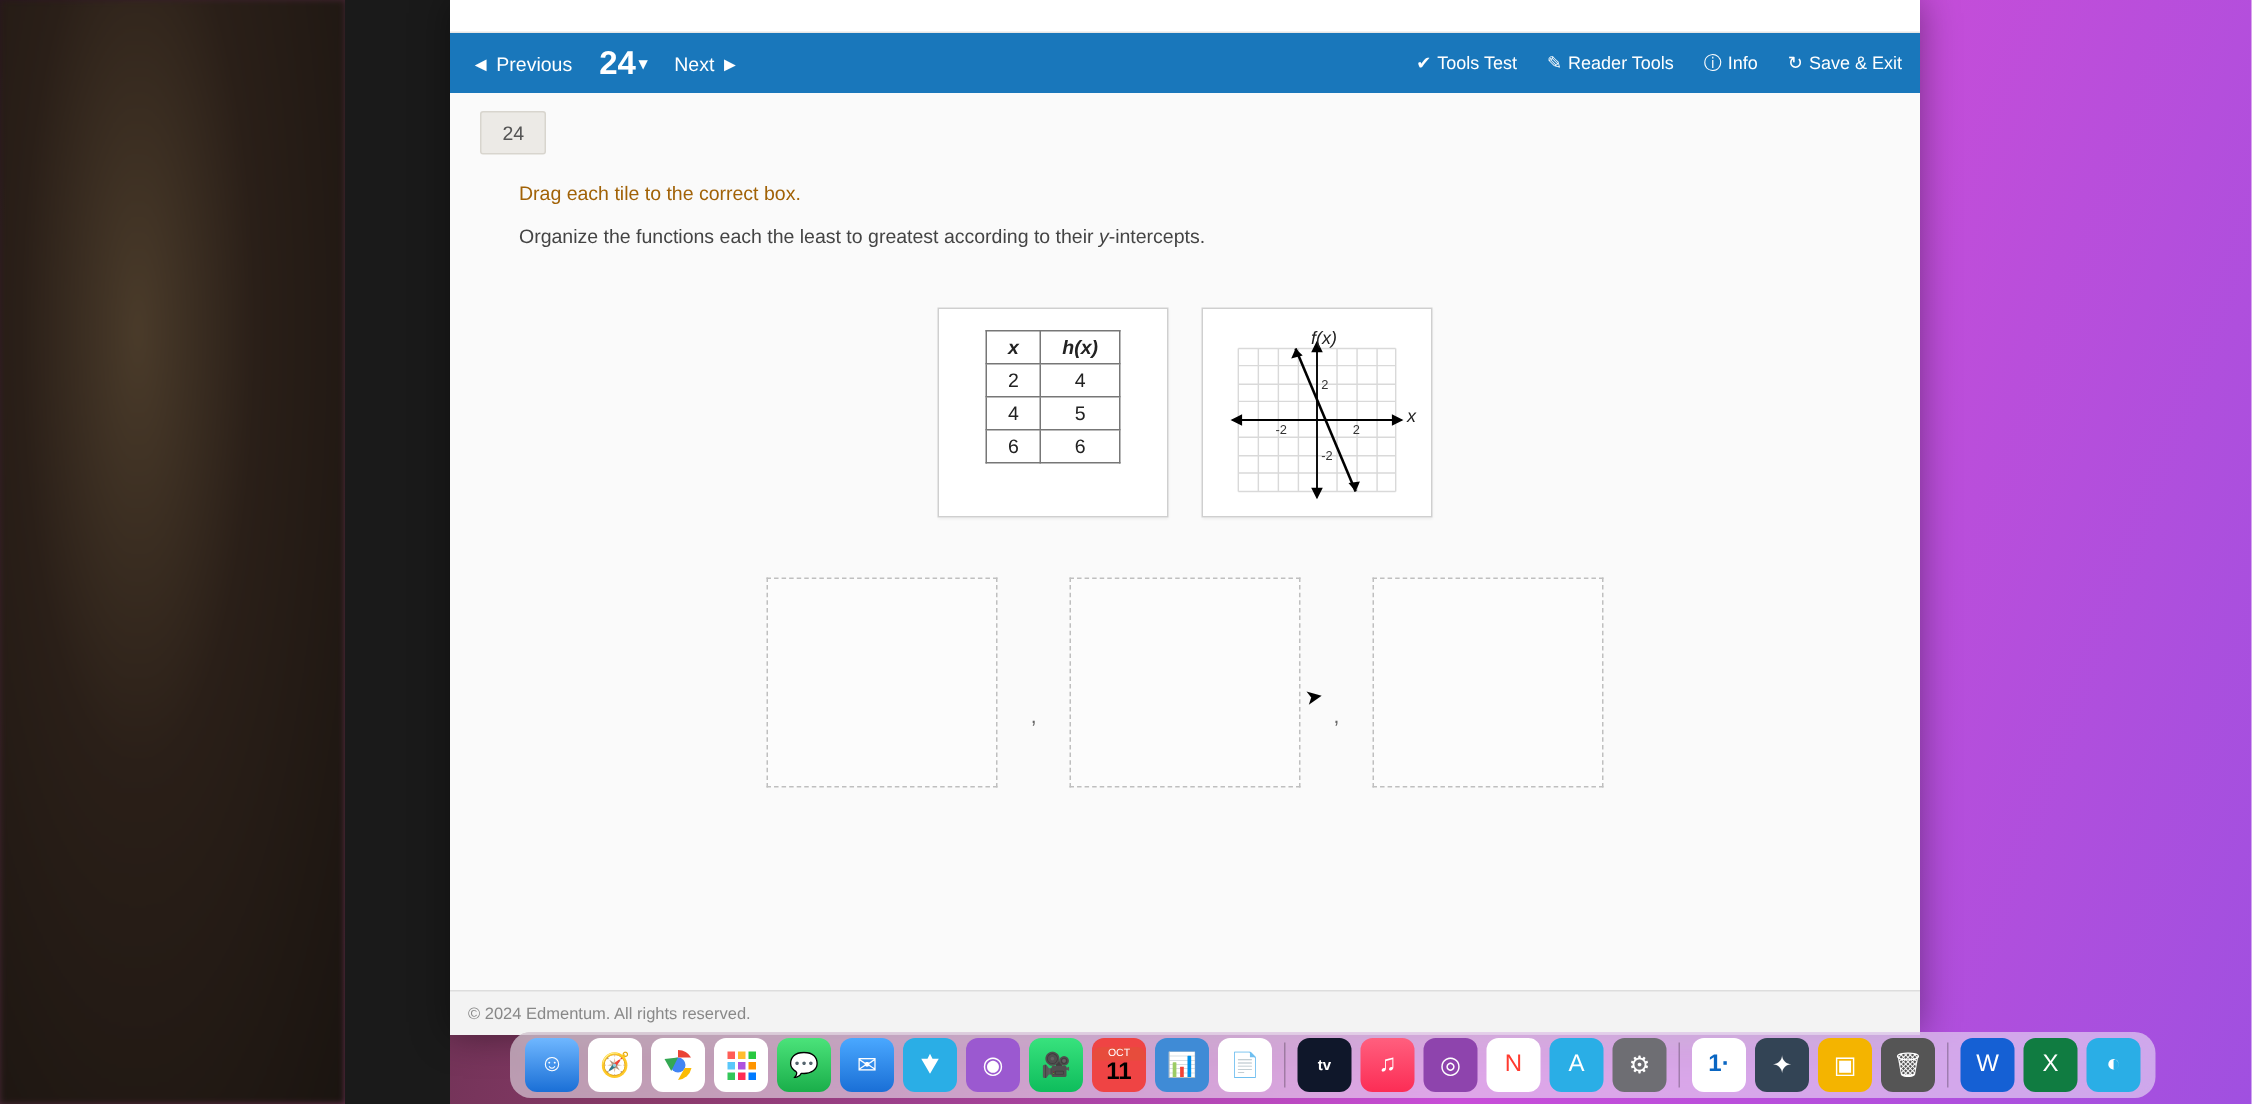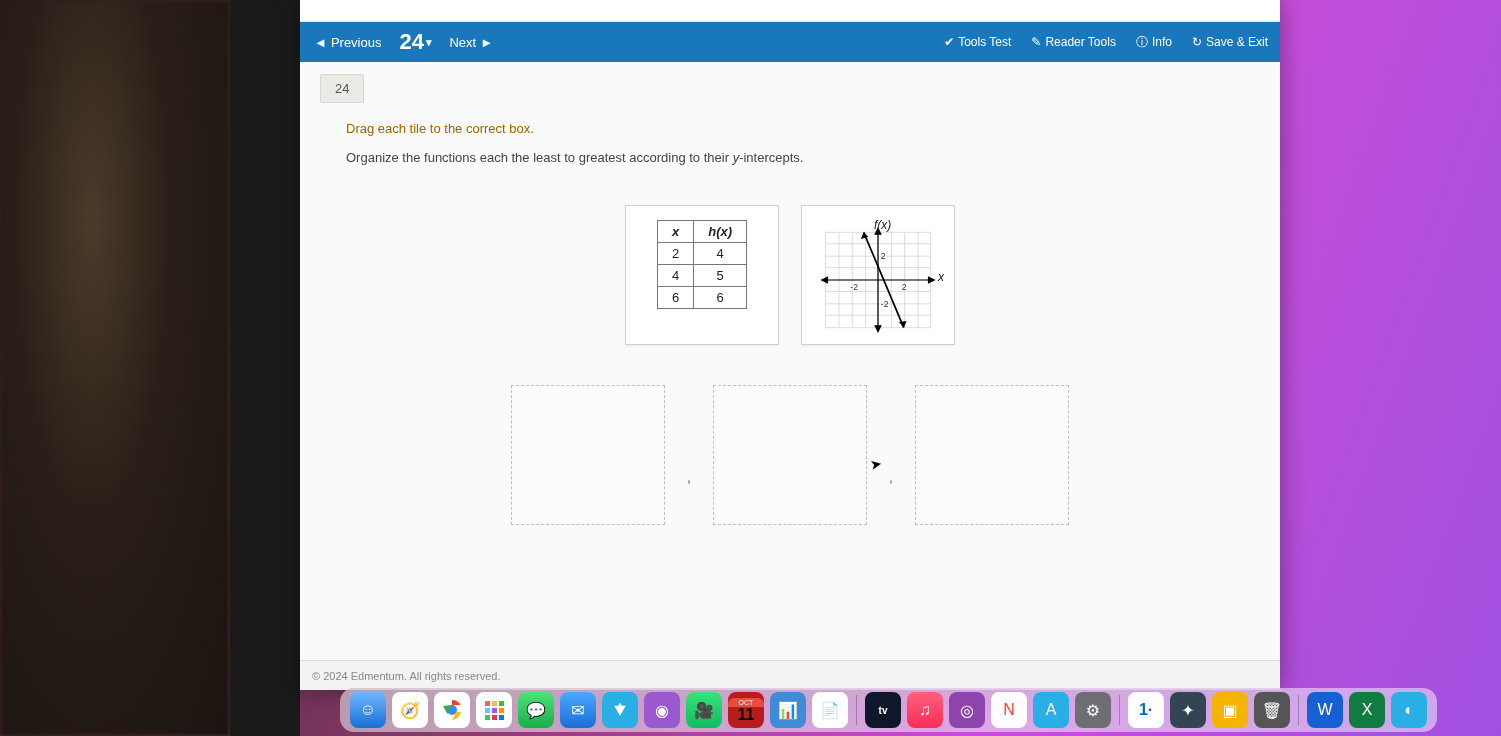--- a/index.html
+++ b/index.html
@@ -266,21 +266,21 @@
   </div>
   <div class="app" style="background:linear-gradient(#4be37a,#1aae4a)">💬</div>
   <div class="app" style="background:linear-gradient(#4aa8ff,#1a6fd6)">✉</div>
   <div class="app" style="background:#2aaee6">
     <svg width="20" height="20" viewBox="0 0 24 24" fill="#fff">
         <path d="M12 3l2 4h5l-7 12-7-12h5z"></path>
       </svg>
   </div>
   <div class="app" style="background:#9b59d0">◉</div>
   <div class="app" style="background:linear-gradient(#38e27d,#0ebd5c)">🎥</div>
-  <div class="app" style="background:#b91c1c;color:#e33;flex-direction:column;font-size:8px;line-height:1">
+  <div class="app" style="background:#ef4444;color:#e33;flex-direction:column;font-size:8px;line-height:1">
     <span style="background:#e74c3c;color:#fff;width:100%;text-align:center;border-radius:6px 6px 0 0;font-size:7px;padding:1px 0">OCT</span>
     <span style="color:#000;font-size:16px;font-weight:bold">11</span>
   </div>
   <div class="app" style="background:#3f8bd6">📊</div>
   <div class="app" style="background:#fff;color:#3a76d6">📄</div>
   <div class="sep"></div>
   <div class="app" style="background:#0f172a;color:#fff;font-size:10px;font-weight:bold">
     <span>tv</span>
   </div>
   <div class="app" style="background:linear-gradient(#ff5f7e,#fc2d55)">♫</div>

